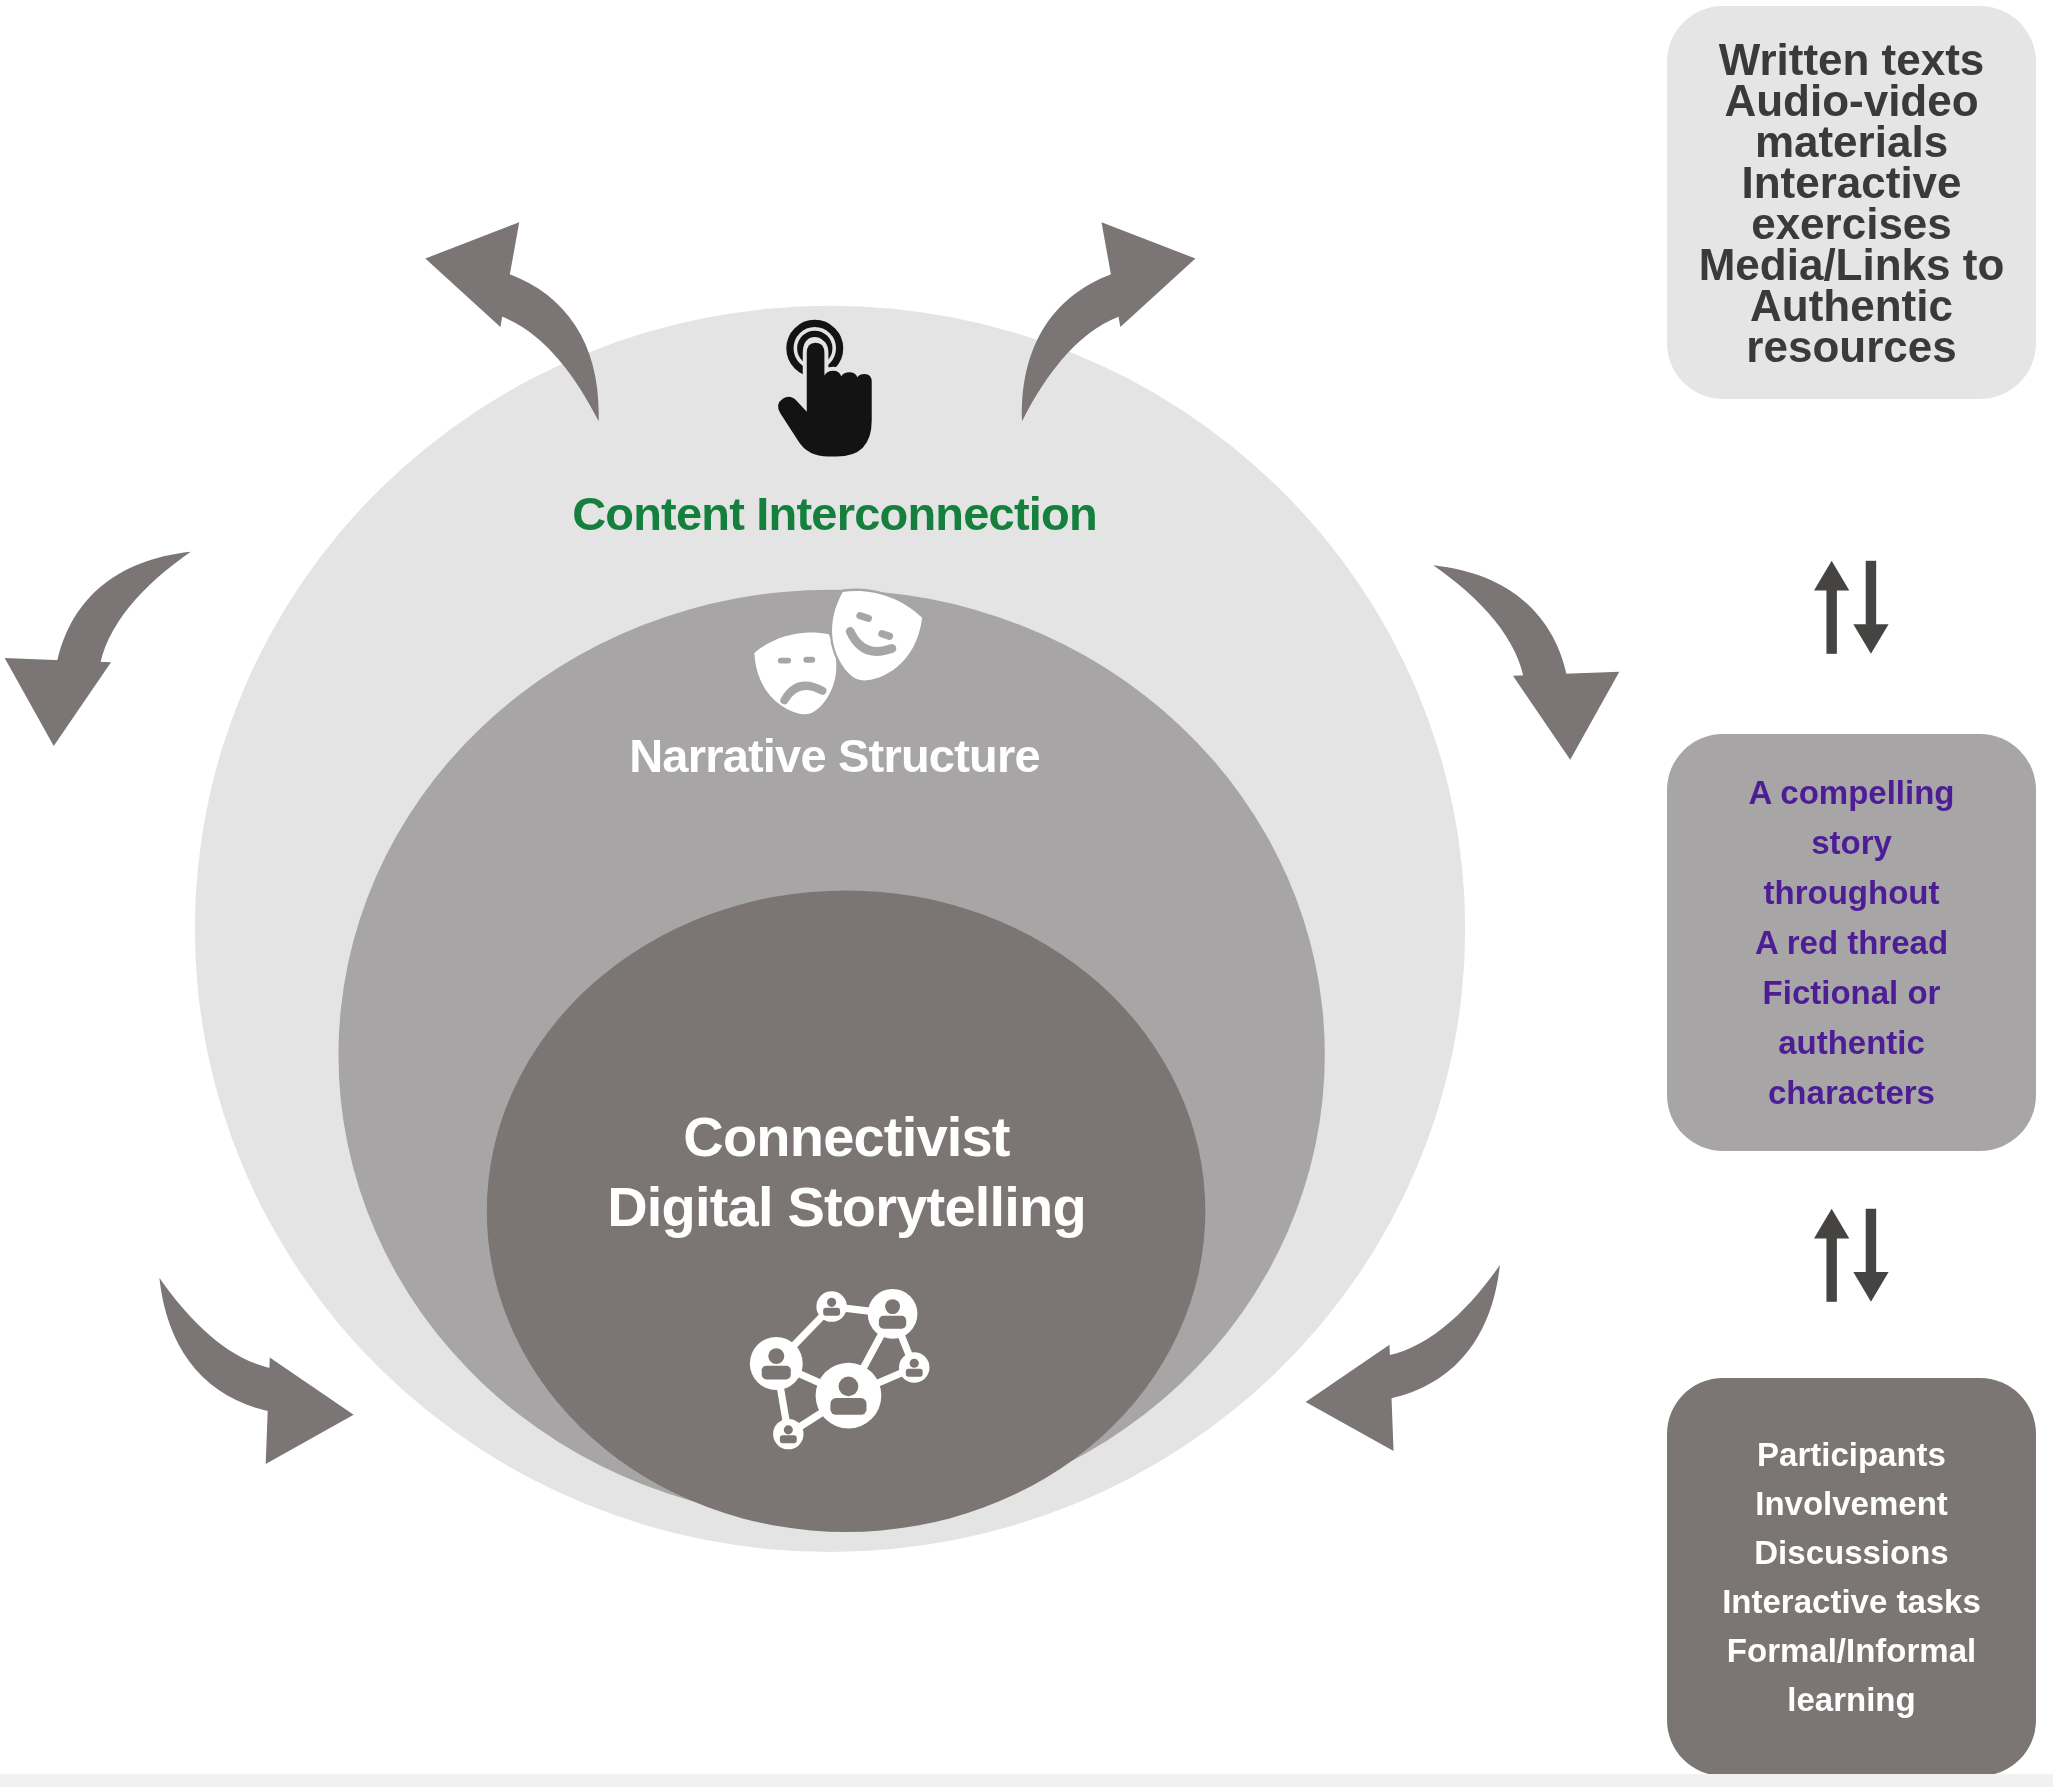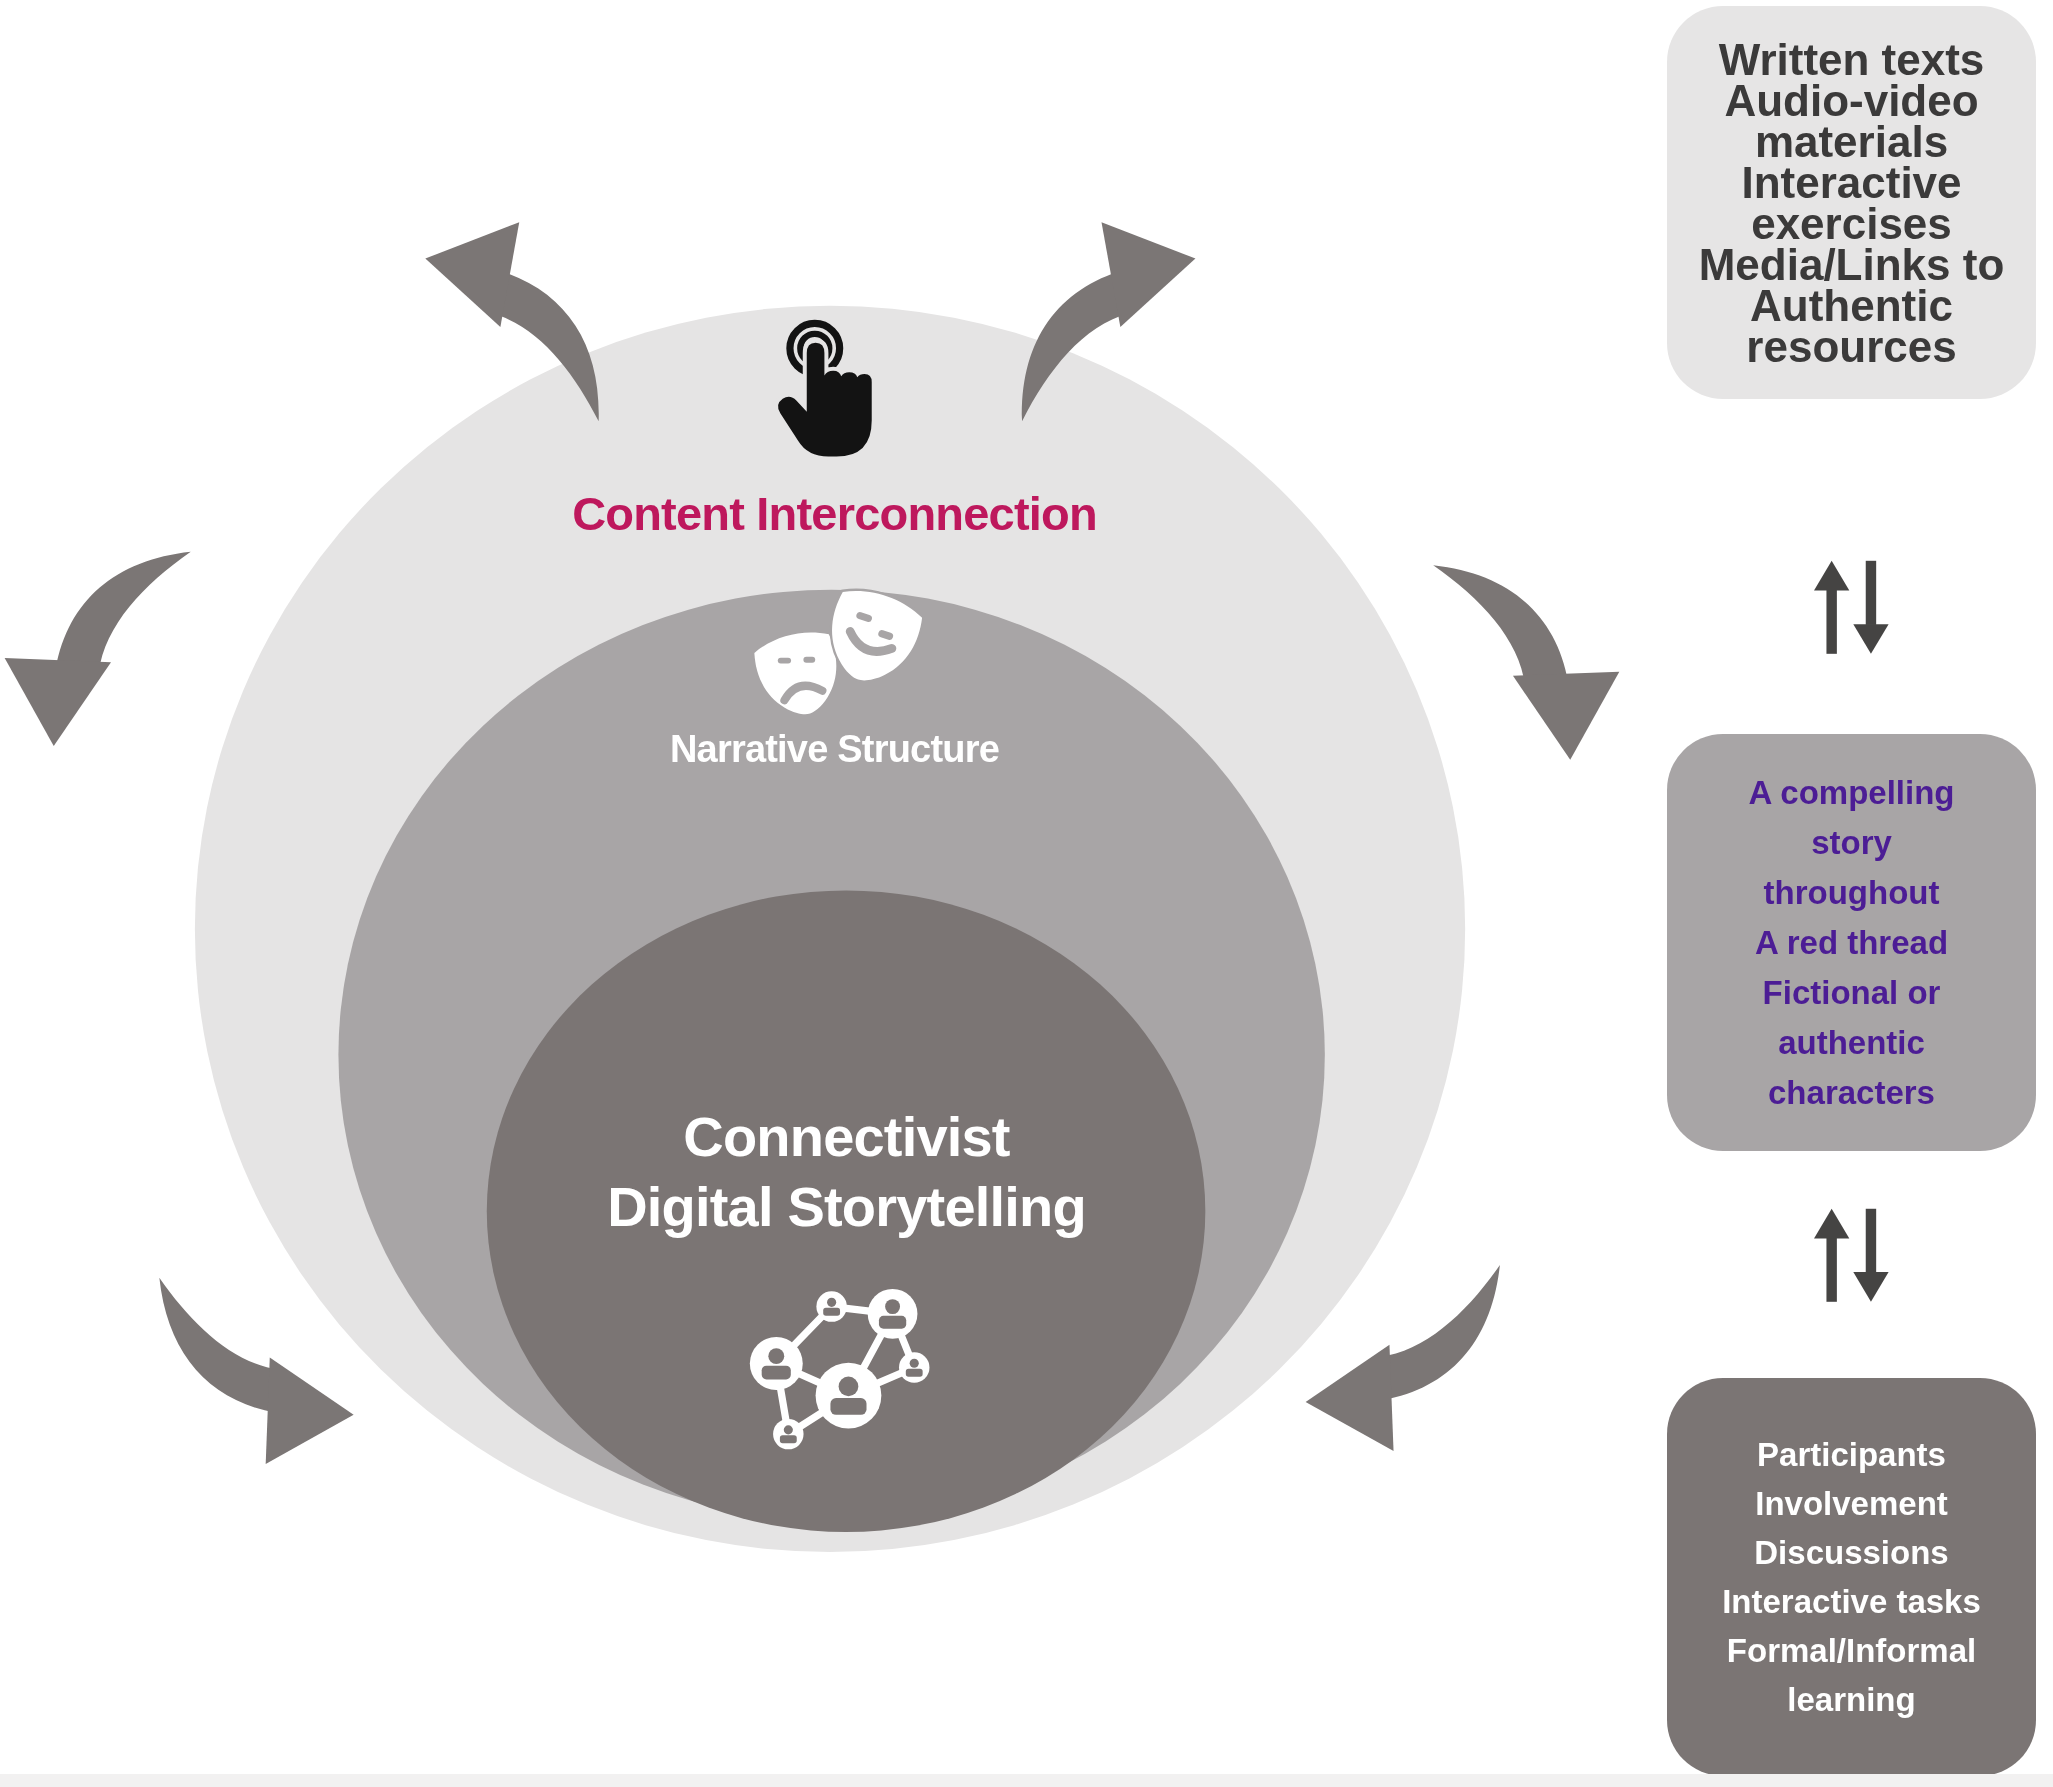--- a/index.html
+++ b/index.html
@@ -2,22 +2,22 @@
 <html style="font-size:13px"><head>
 <meta charset="utf-8">
 <style>
   html,body{margin:0;padding:0;background:#ffffff;}
   .canvas{
     position:relative;width:2053px;height:1788px;background:#ffffff;overflow:hidden;
     font-family:"Liberation Sans", sans-serif;font-weight:700;
   }
   .art{position:absolute;left:0;top:0;width:2053px;height:1788px;}
   .label{position:absolute;text-align:center;white-space:nowrap;letter-spacing:-0.8px;}
-  .label-outer{left:273px;top:486px;width:1123px;font-size:47px;color:#be185d;}
-  .label-middle{left:273px;top:728px;width:1123px;font-size:38px;color:#ffffff;}
+  .label-outer{left:273px;top:486px;width:1123px;font-size:47px;color:#15803d;}
+  .label-middle{left:273px;top:728px;width:1123px;font-size:47px;color:#ffffff;}
   .label-inner{left:285px;top:1102px;width:1123px;font-size:56px;line-height:70px;color:#ffffff;}
   .box{
     position:absolute;left:1667px;width:369px;box-sizing:border-box;border-radius:56px;
     display:flex;flex-direction:column;justify-content:center;text-align:center;
   }
   .box div{white-space:nowrap;}
   .box-top{top:6.4px;height:393px;font-size:44px;line-height:41px;color:#3b3a3a;background:#e6e5e5;}
   .box-middle{top:734px;height:417px;font-size:33px;line-height:50px;color:#4c1d95;background:#a8a5a6;}
   .box-bottom{top:1378px;height:398px;font-size:33px;line-height:49px;color:#ffffff;background:#7b7574;}
   .ud-shaft{stroke:#454443;stroke-width:13px;fill:none;}

